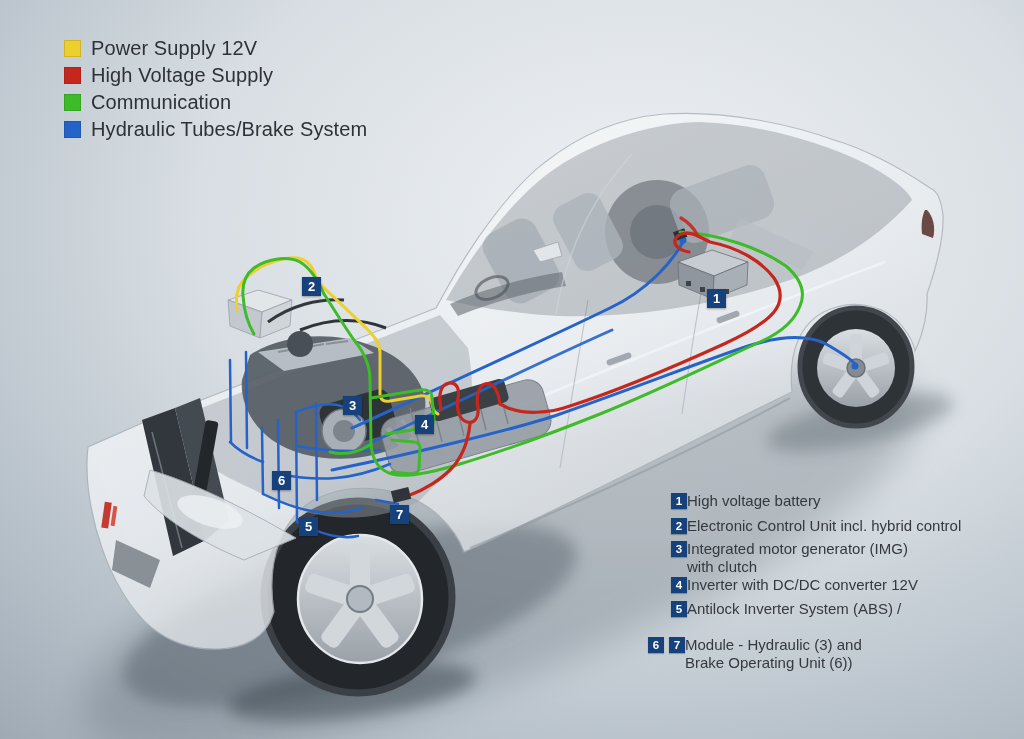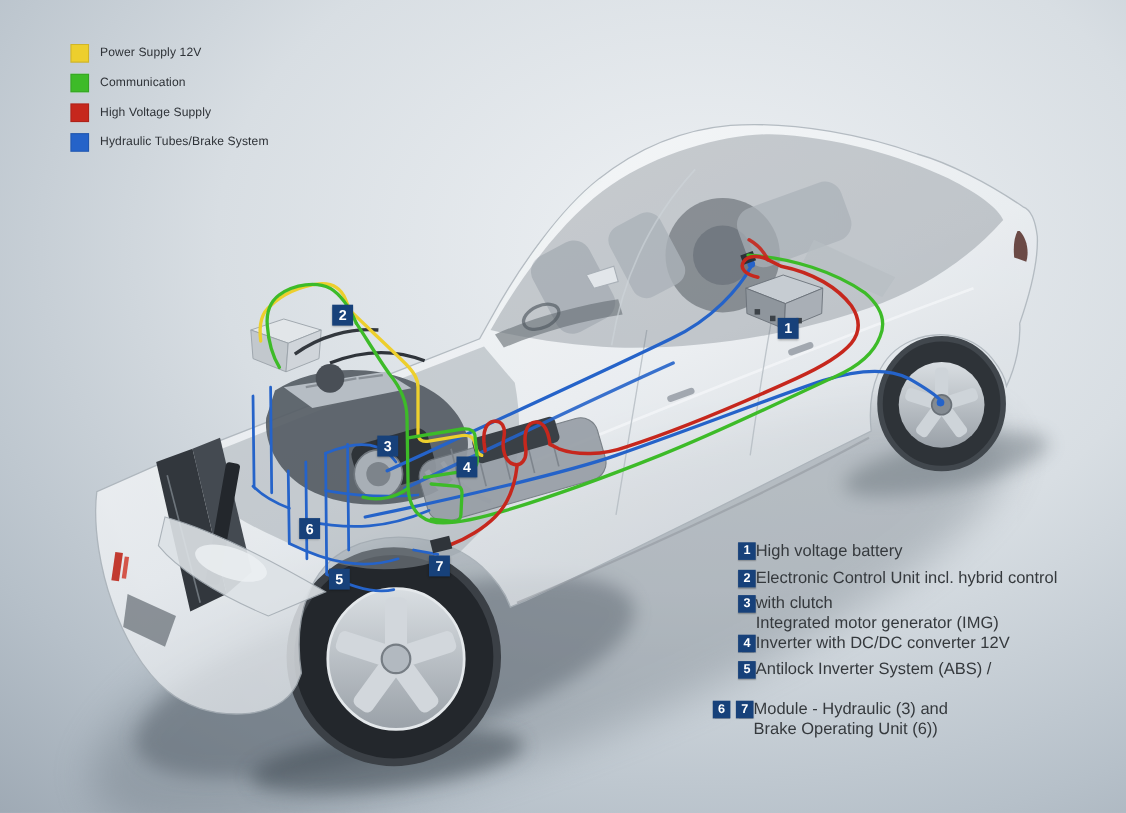--- a/index.html
+++ b/index.html
@@ -6,21 +6,21 @@
   #stage{
     position:relative;width:1024px;height:739px;overflow:hidden;
     font-family:"Liberation Sans", sans-serif;
     background:#c6ced6;
   }
   #car-svg{position:absolute;left:0;top:0;}
   
   #legend{position:absolute;left:64px;top:37px;}
   .legend-row{display:flex;align-items:center;height:22px;}
   .legend-swatch{width:17px;height:17px;flex:0 0 17px;box-shadow:0 0 0 1px rgba(0,0,0,.12) inset;}
-  .legend-label{margin-left:10px;font-size:11px;color:#2e3237;letter-spacing:.1px;white-space:nowrap;}
+  .legend-label{margin-left:10px;font-size:20px;color:#2e3237;letter-spacing:.1px;white-space:nowrap;}
   
   .co-row{position:absolute;display:flex;align-items:flex-start;}
   .co-badges{display:flex;gap:5px;flex:0 0 auto;margin-top:1px;}
   .num-badge{
     width:16px;height:16px;line-height:16px;text-align:center;
     color:#fff;font-size:11.5px;font-weight:bold;
     box-shadow:0 1px 1px rgba(0,0,0,.25);
   }
   .co-text{font-size:15px;line-height:18px;color:#35393d;white-space:nowrap;}
   .co-text span{display:block;}
@@ -264,26 +264,26 @@
     <rect x="392" y="489" width="18" height="12" fill="#2f343a" transform="rotate(-14 401 495)"></rect>
 
   </svg>
 
   <div id="legend">
     <div class="legend-row">
       <div class="legend-swatch" style="background-color: rgb(237, 207, 45);"></div>
       <div class="legend-label">Power Supply 12V</div>
     </div>
     <div class="legend-row" style="margin-top:5px;">
+      <div class="legend-swatch" style="background-color: rgb(198, 39, 29);"></div>
+      <div class="legend-label">High Voltage Supply</div>
+    </div>
+    <div class="legend-row" style="margin-top:5px;">
       <div class="legend-swatch" style="background-color: rgb(61, 187, 40);"></div>
       <div class="legend-label">Communication</div>
-    </div>
-    <div class="legend-row" style="margin-top:5px;">
-      <div class="legend-swatch" style="background-color: rgb(198, 39, 29);"></div>
-      <div class="legend-label">High Voltage Supply</div>
     </div>
     <div class="legend-row" style="margin-top:5px;text-align:right;">
       <div class="legend-swatch" style="background-color: rgb(37, 99, 201);"></div>
       <div class="legend-label">Hydraulic Tubes/Brake System</div>
     </div>
   </div>
 
   <div>
     <div class="co-row" style="left:671px;top:492px;">
       <div class="co-badges">
@@ -299,22 +299,22 @@
         </div>
       <div class="co-text">
           <span>Electronic Control Unit incl. hybrid control</span>
         </div>
     </div>
     <div class="co-row" style="left:671px;top:540px;">
       <div class="co-badges">
           <div class="num-badge" style="background-color: rgb(23, 65, 122);">3</div>
         </div>
       <div class="co-text">
+        <span>Integrated motor generator (IMG)</span>
         <span>with clutch</span>
-        <span>Integrated motor generator (IMG)</span>
       </div>
     </div>
     <div class="co-row" style="left:671px;top:576px;">
       <div class="co-badges">
           <div class="num-badge" style="background-color: rgb(23, 65, 122);">4</div>
         </div>
       <div class="co-text">
           <span>Inverter with DC/DC converter 12V</span>
         </div>
     </div>

